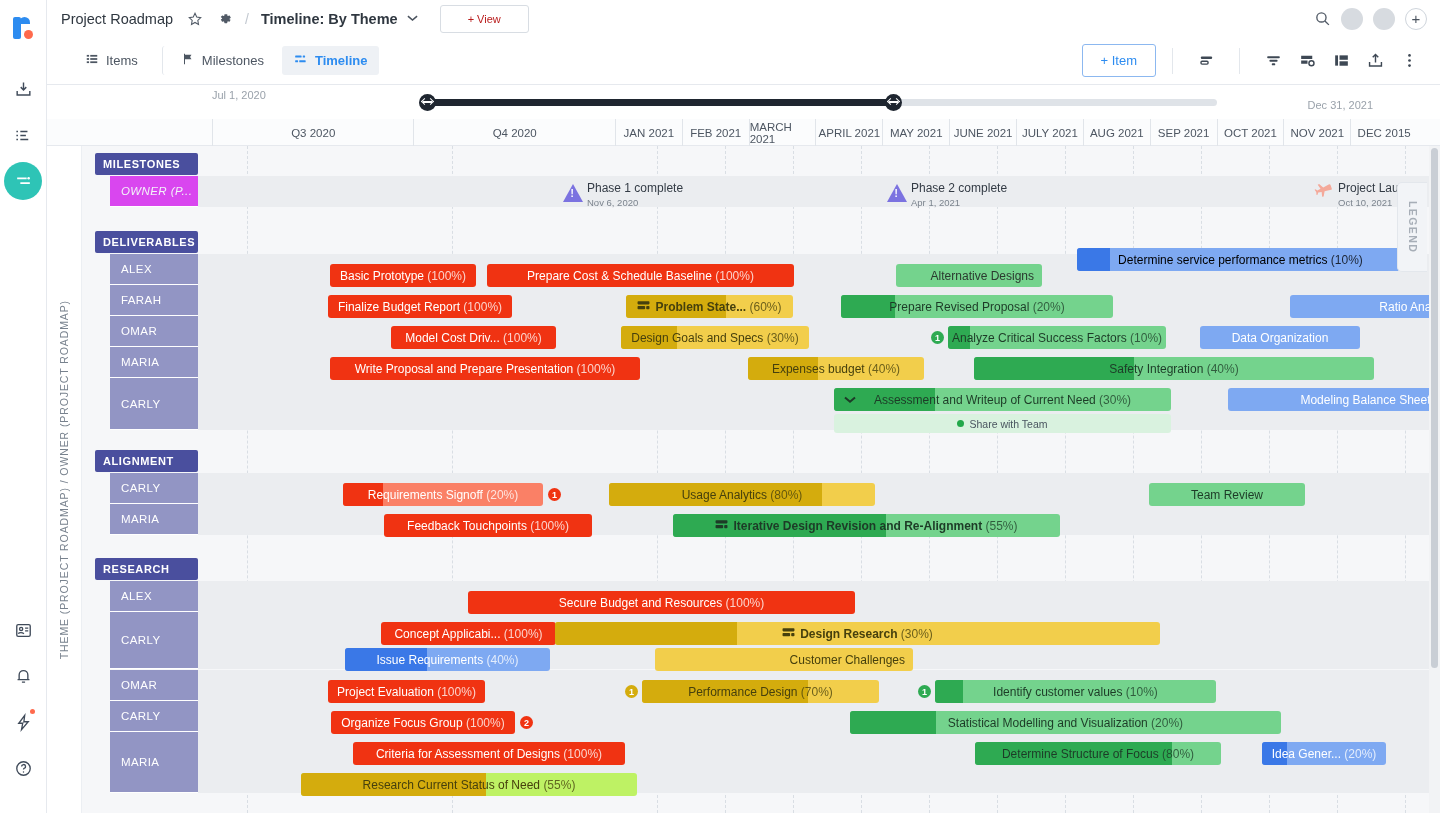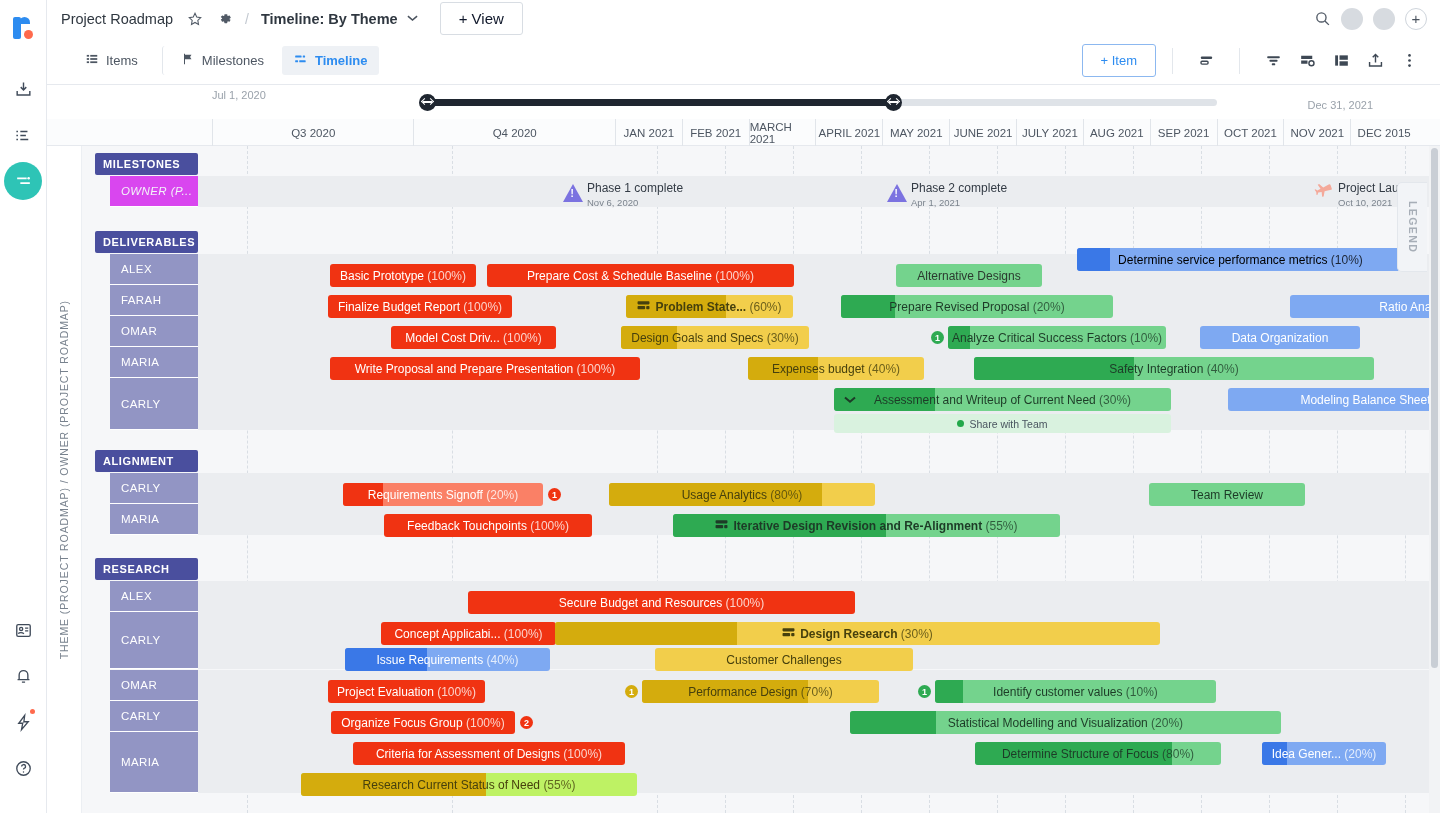--- a/index.html
+++ b/index.html
@@ -51,21 +51,21 @@
     background: #fff; display: flex; align-items: center; padding-left: 14px;
     z-index: 30;
   }
   #proj-title { font-size: 14.5px; color: #2f3740; font-weight: 400; }
   .hdr-ico { margin-left: 14px; color: #515a66; display: flex; align-items: center; cursor: pointer; }
   .slash { margin: 0 12px; color: #c2c8d0; font-size: 14px; }
   #view-title { font-size: 14.5px; font-weight: bold; color: #2f3740; }
   #view-caret { margin-left: 9px; color: #4a535e; font-size: 10px; cursor: pointer; }
   #add-view {
     margin-left: 22px; border: 1px solid #d8dde3; border-radius: 3px;
-    font-size: 15px; color: #0f172a; padding: 7px 18px; background: #fff; cursor: pointer;
+    font-size: 11px; color: #b91c1c; padding: 7px 27px; background: #fff; cursor: pointer;
   }
   #hdr-right { margin-left: auto; display: flex; align-items: center; padding-right: 13px; gap: 10px; }
   .avatar { width: 22px; height: 22px; border-radius: 50%; background: #d7dbe0; }
   .avatar.plus {
     background: #fff; border: 1px solid #cfd5dc; color: #4a535e;
     display: flex; align-items: center; justify-content: center; font-size: 15px; cursor: pointer;
   }
 
   
   #tabbar {
@@ -473,21 +473,21 @@
       <div class="subbar" style="left: 669px; width: 337px; top: 268px; background: rgb(217, 242, 223);">
         <span class="gdot" style="background: rgb(34, 168, 74);"></span>
         <span>Share with Team</span>
       </div>
       <div class="bar" style="left: 165px; width: 146px; top: 118px; background: rgb(240, 51, 18); color: rgb(255, 255, 255);">
         <span class="lbl"><b style="font-weight:400">Basic Prototype</b> <span class="pct">(100%)</span></span>
       </div>
       <div class="bar" style="left: 322px; width: 307px; top: 118px; background: rgb(240, 51, 18); color: rgb(255, 255, 255);">
         <span class="lbl"><b style="font-weight:400">Prepare Cost &amp; Schedule Baseline</b> <span class="pct">(100%)</span></span>
       </div>
-      <div class="bar" style="left: 731px; width: 146px; top: 118px; background: rgb(116, 211, 141); color: rgb(43, 58, 47);">
+      <div class="bar" style="left: 731px; width: 146px; top: 118px; background: rgb(116, 211, 141); color: rgb(43, 58, 47); justify-content: flex-end;">
         <span class="lbl"><b style="font-weight:400">Alternative Designs</b></span>
       </div>
       <div class="bar" style="left: 912px; width: 327px; top: 102px; background: rgb(126, 169, 242); color: #000000; align-items: center;">
         <div class="fill" style="width: 10%; background: rgb(58, 120, 231);"></div>
         <span class="lbl"><b style="font-weight:400">Determine service performance metrics</b> <span class="pct">(10%)</span></span>
       </div>
       <div class="bar" style="left: 163px; width: 184px; top: 149px; background: rgb(240, 51, 18); color: rgb(255, 255, 255);">
         <span class="lbl"><b style="font-weight:400">Finalize Budget Report</b> <span class="pct">(100%)</span></span>
       </div>
       <div class="bar" style="left: 461px; width: 167px; top: 149px; background: rgb(242, 206, 75); color: rgb(70, 64, 13);">
@@ -581,21 +581,21 @@
               <rect x="1" y="2" width="22" height="6" rx="1.5"></rect>
               <rect x="1" y="11" width="14" height="6" rx="1.5"></rect>
               <rect x="17" y="11" width="6" height="6" rx="1.5"></rect>
             </svg>
           </span><b style="font-weight:700">Design Research</b> <span class="pct">(30%)</span></span>
       </div>
       <div class="bar" style="left: 180px; width: 205px; top: 502px; background: rgb(126, 169, 242); color: rgb(255, 255, 255);">
         <div class="fill" style="width: 40%; background: rgb(58, 120, 231);"></div>
         <span class="lbl"><b style="font-weight:400">Issue Requirements</b> <span class="pct">(40%)</span></span>
       </div>
-      <div class="bar" style="left: 490px; width: 258px; top: 502px; background: rgb(242, 206, 75); color: rgb(70, 64, 13);">
+      <div class="bar" style="left: 490px; width: 258px; top: 502px; background: rgb(242, 206, 75); color: rgb(70, 64, 13); justify-content: flex-end;">
         <span class="lbl"><b style="font-weight:400">Customer Challenges</b></span>
       </div>
       <div class="bar" style="left: 163px; width: 157px; top: 534px; background: rgb(240, 51, 18); color: rgb(255, 255, 255);">
         <span class="lbl"><b style="font-weight:400">Project Evaluation</b> <span class="pct">(100%)</span></span>
       </div>
       <div class="bar" style="left: 477px; width: 237px; top: 534px; background: rgb(242, 206, 75); color: rgb(70, 64, 13);">
         <div class="fill" style="width: 70%; background: rgb(212, 172, 13);"></div>
         <span class="lbl"><b style="font-weight:400">Performance Design</b> <span class="pct">(70%)</span></span>
       </div>
       <div class="badge" style="background: rgb(212, 172, 13); top: 539px; left: 460px;">1</div>

